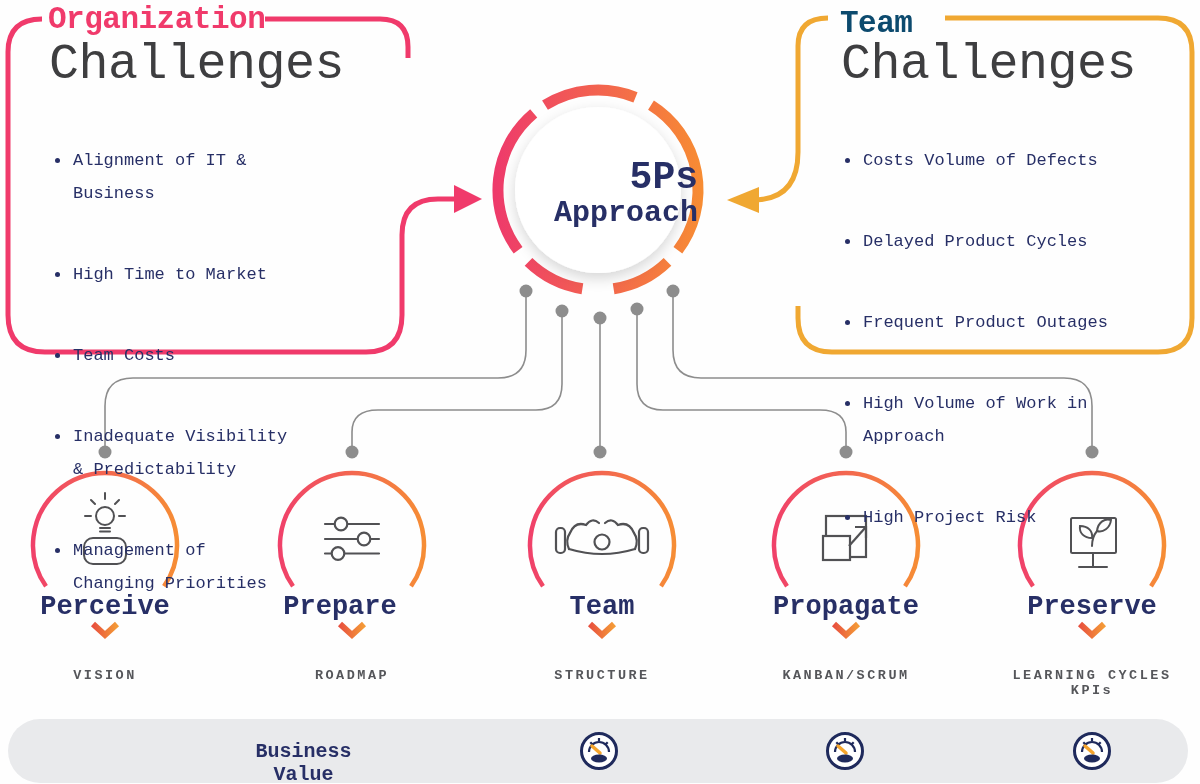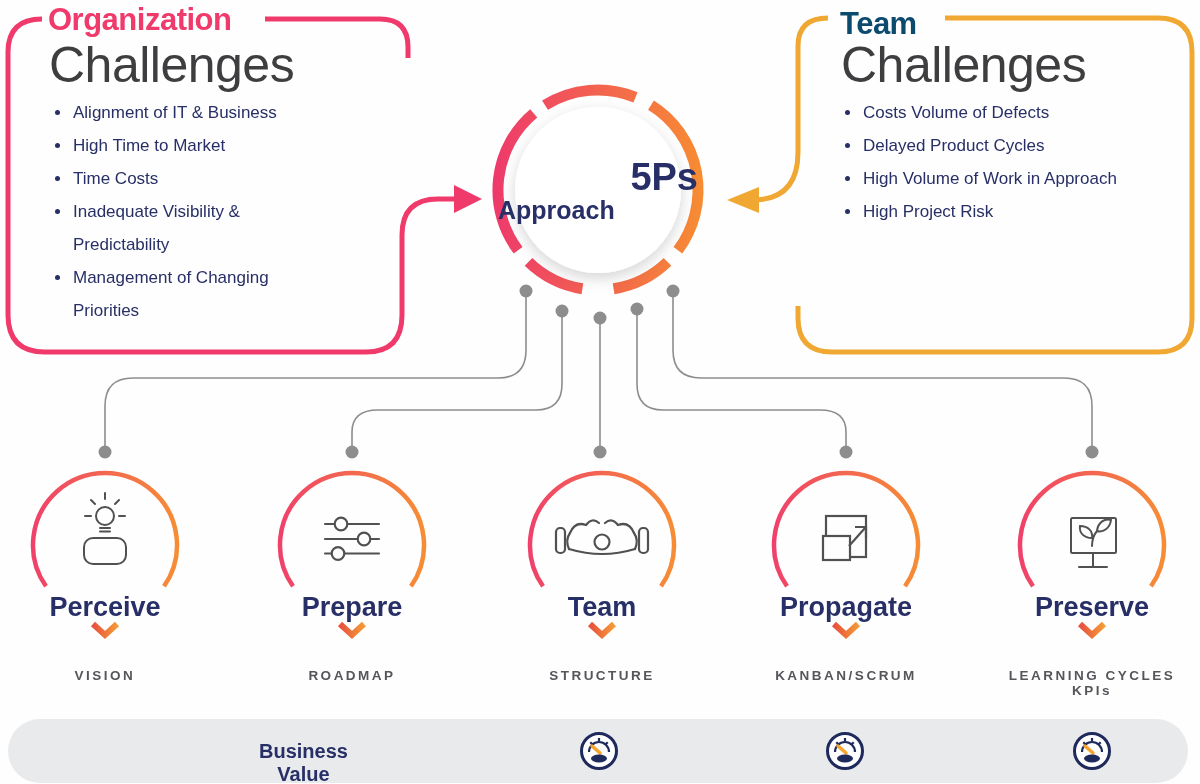--- a/index.html
+++ b/index.html
@@ -1,34 +1,34 @@
 <!DOCTYPE html>
 <html><head>
 <meta charset="utf-8">
 <style>
   html,body{margin:0;padding:0;background:#ffffff;}
   .canvas{position:relative;width:1200px;height:784px;background:#fefefe;overflow:hidden;
-          font-family:Liberation Sans, sans-serif;}
+          font-family:Liberation Mono, monospace;}
   .canvas .txt{position:absolute;}
   .art{position:absolute;left:0;top:0;}
   .box-title{font-size:31px;font-weight:800;letter-spacing:-0.5px;}
   .org-title{left:48px;top:2px;color:#F03A6B;}
   .team-title{left:840px;top:6px;color:#0c4a6e;}
   .box-sub{font-size:50px;font-weight:400;color:#3E3E40;letter-spacing:-0.5px;}
   .org-sub{left:49px;top:36px;}
   .team-sub{left:841px;top:36px;}
   .challenge-list{position:absolute;margin:0;padding:0;list-style:none;
                   font-size:17px;line-height:33px;color:#272F66;}
   .org-list{left:52px;top:96px;width:240px;}
   .team-list{left:842px;top:96px;width:310px;}
-  .challenge-list li{position:relative;padding-left:21px;}
+  .challenge-list li{position:relative;padding-left:21px;margin-top:48px;}
   .challenge-list li::before{content:"";position:absolute;left:3px;top:14px;width:5px;height:5px;
                              border-radius:50%;background:#272F66;}
   .c5ps{left:498px;top:156px;width:200px;text-align:right;font-size:38px;font-weight:800;color:#272F66;}
-  .capproach{left:498px;top:196px;width:200px;text-align:left;font-size:25px;font-weight:700;color:#272F66;}
+  .capproach{left:498px;top:196px;width:200px;text-align:right;font-size:30px;font-weight:700;color:#272F66;}
   .plabel{top:592px;width:220px;text-align:center;font-size:27px;font-weight:700;color:#272F66;}
   .psub{top:668px;width:240px;text-align:center;font-size:13.5px;font-weight:700;color:#55565A;
         letter-spacing:2.5px;}
   .psub span{display:block;}
   .bv{left:236px;top:740px;width:135px;text-align:center;font-size:20px;font-weight:700;color:#272F66;}
 </style>
 </head>
 <body>
 
 <div class="canvas">
@@ -162,39 +162,40 @@
       <path d="M1093,753 L1085,746" stroke="#F5A42C" stroke-width="3.5" stroke-linecap="round"></path>
       <ellipse cx="1092" cy="758.5" rx="8" ry="4" fill="#1F2A5C"></ellipse>
     </g>
   </svg>
 
   <div class="txt box-title org-title">Organization</div>
   <div class="txt box-sub org-sub">Challenges</div>
   <ul class="challenge-list org-list">
     <li>Alignment of IT &amp; Business</li>
     <li>High Time to Market</li>
-    <li>Time Costs</li>
+    <li>Team Costs</li>
     <li>Inadequate Visibility &amp; Predictability</li>
     <li>Management of Changing Priorities</li>
   </ul>
 
   <div class="txt box-title team-title">Team</div>
   <div class="txt box-sub team-sub">Challenges</div>
   <ul class="challenge-list team-list">
     <li>Costs Volume of Defects</li>
     <li>Delayed Product Cycles</li>
+    <li>Frequent Product Outages</li>
     <li>High Volume of Work in Approach</li>
     <li>High Project Risk</li>
   </ul>
 
   <div class="txt c5ps">5Ps</div>
   <div class="txt capproach">Approach</div>
 
   <div class="txt plabel" style="left:-5px">Perceive</div>
-  <div class="txt plabel" style="left:242px">Prepare</div>
+  <div class="txt plabel" style="left:230px">Prepare</div>
   <div class="txt plabel" style="left:492px">Team</div>
   <div class="txt plabel" style="left:736px">Propagate</div>
   <div class="txt plabel" style="left:982px">Preserve</div>
 
   <div class="txt psub" style="left:-15px">
     <span>VISION</span>
       <span></span>
   </div>
   <div class="txt psub" style="left:232px">
     <span>ROADMAP</span>

